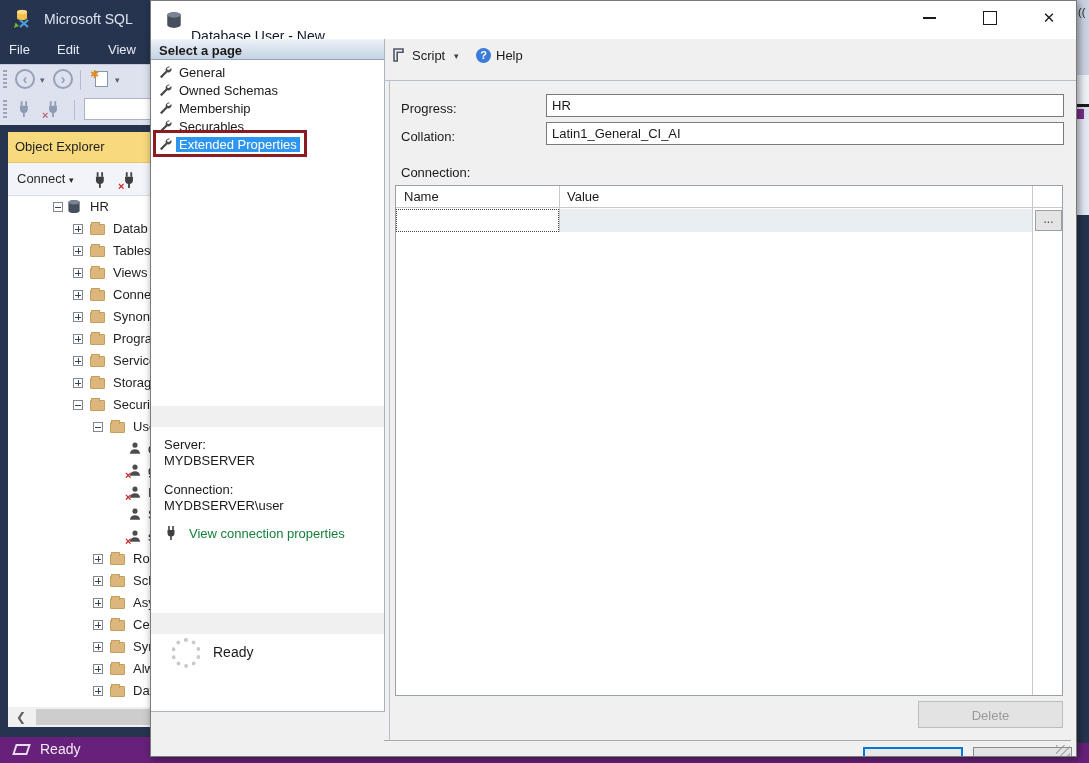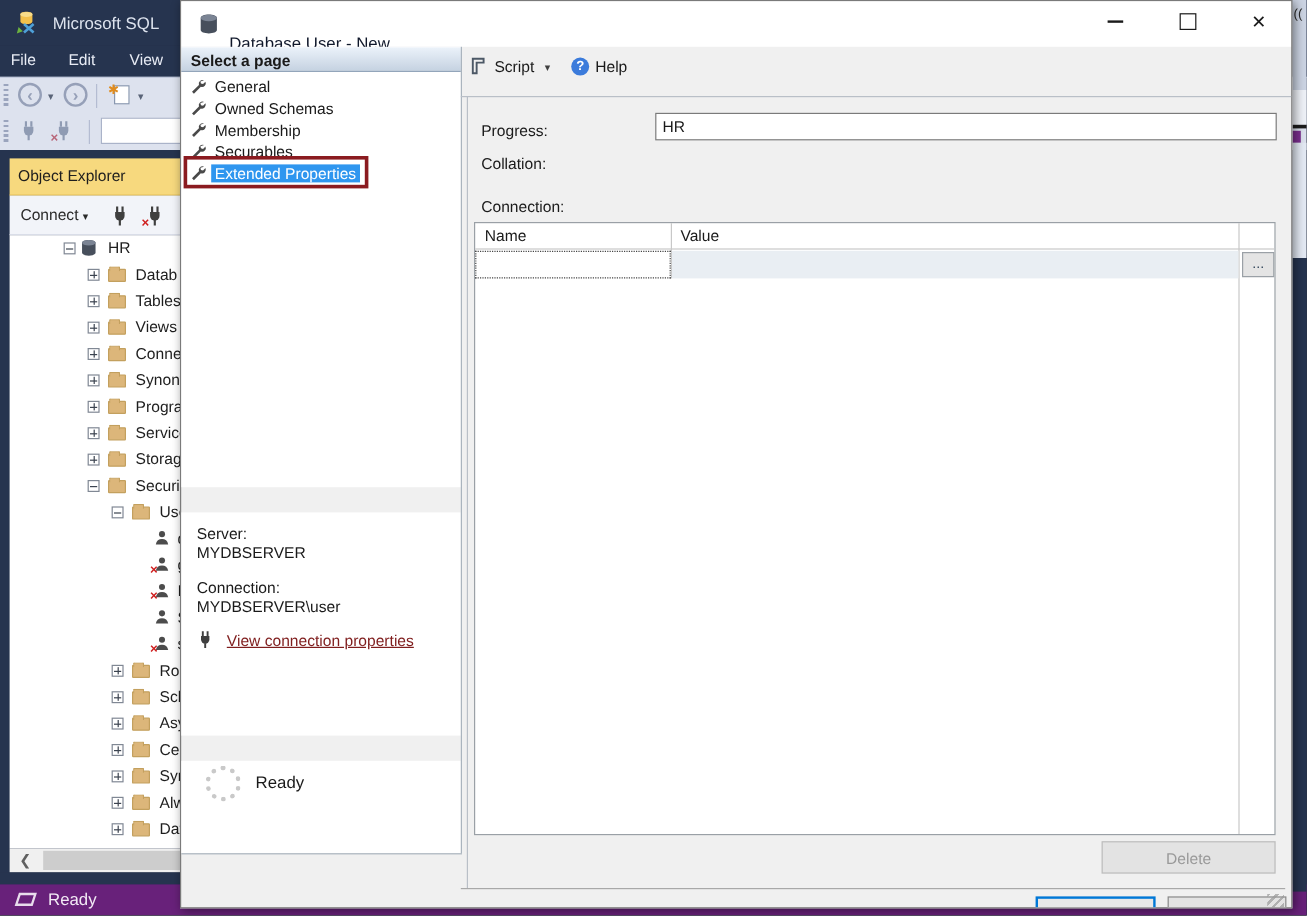--- a/index.html
+++ b/index.html
@@ -80,21 +80,21 @@
   .pane-bottom-border { position:absolute; left:0; top:710px; width:234px; height:1px; background:#aab4be; }
 
   .page-item { position:absolute; left:0; width:233px; height:18px; }
   .page-item .wrench { position:absolute; left:7px; top:1px; width:14px; height:14px; }
   .page-item .wrench svg { width:14px; height:14px; }
   .page-item .plabel { position:absolute; left:28px; top:1px; font-size:13px; color:#1a1a1a; white-space:nowrap; }
   .page-item.selected .plabel { background:#2f96ef; color:#fff; padding:0 3px; left:25px; }
   .red-annotation { position:absolute; left:2px; top:129px; width:154px; height:27px; border:3px solid #8b1b20; }
 
   .conn-label { position:absolute; left:13px; font-size:13px; color:#1a1a1a; }
-  .conn-link { position:absolute; left:38px; font-size:13px; color:#7f1d1d; text-decoration:underline; }
+  .conn-link { position:absolute; left:38px; font-size:13px; color:#15803d; }
   .link-ico { position:absolute; left:12px; width:18px; height:16px; }
   .spinner { position:absolute; left:20px; top:637px; width:30px; height:30px; border-radius:50%; border:4.5px dotted #c9c9c9; }
 
   .dlg-toolbar-ico { position:absolute; width:16px; height:16px; }
   .dlg-tb-label { position:absolute; font-size:13px; color:#1a1a1a; }
   .help-circle { position:absolute; width:15px; height:15px; border-radius:50%; background:#3b7bdb; color:#fff;
                  font-size:11px; font-weight:bold; text-align:center; line-height:15px; }
   .caret-down { position:absolute; font-size:9px; color:#404040; }
 
   .main-top-border { position:absolute; left:233px; top:79px; width:694px; height:1px; background:#b9bfc7; }
@@ -426,20 +426,21 @@
     <span class="caret-down" style="left:303px; top:50px;">▾</span>
     <span class="help-circle" style="left:325px; top:47px;">?</span>
     <span class="dlg-tb-label" style="left:345px; top:47px;">Help</span>
 
     <div class="main-top-border"></div>
     <div class="main-left-border"></div>
 
     <span class="fld-label" style="top:100px;">Progress:</span>
     <div class="textbox" style="top:93px;">HR</div>
     <span class="fld-label" style="top:128px;">Collation:</span>
+    <div class="textbox" style="top:121px;">Latin1_General_CI_AI</div>
     <span class="fld-label" style="top:164px;">Connection:</span>
 
     <div class="props-table">
       <div class="pt-header">
         <span class="pt-h-name">Name</span>
         <span class="pt-h-value">Value</span>
       </div>
       <div class="pt-div1"></div>
       <div class="pt-div2"></div>
       <div class="pt-row1">

